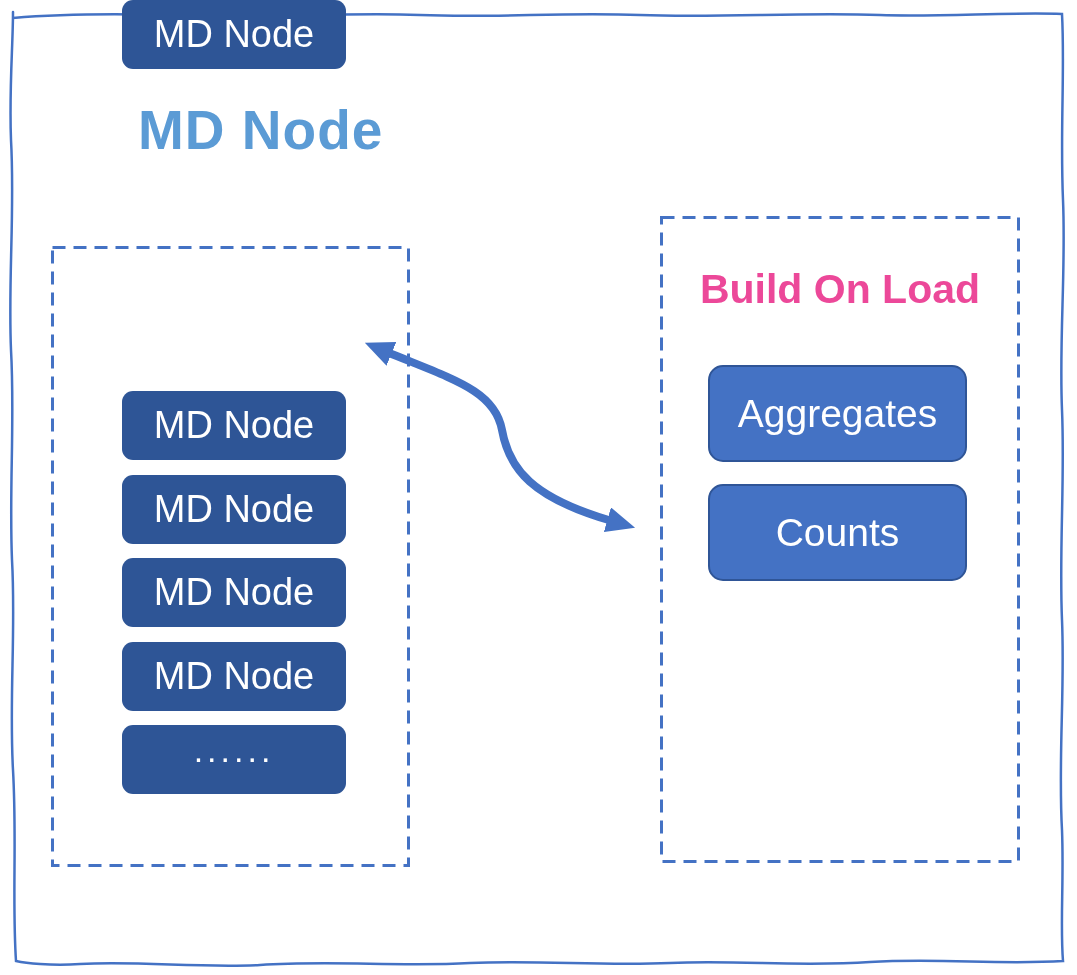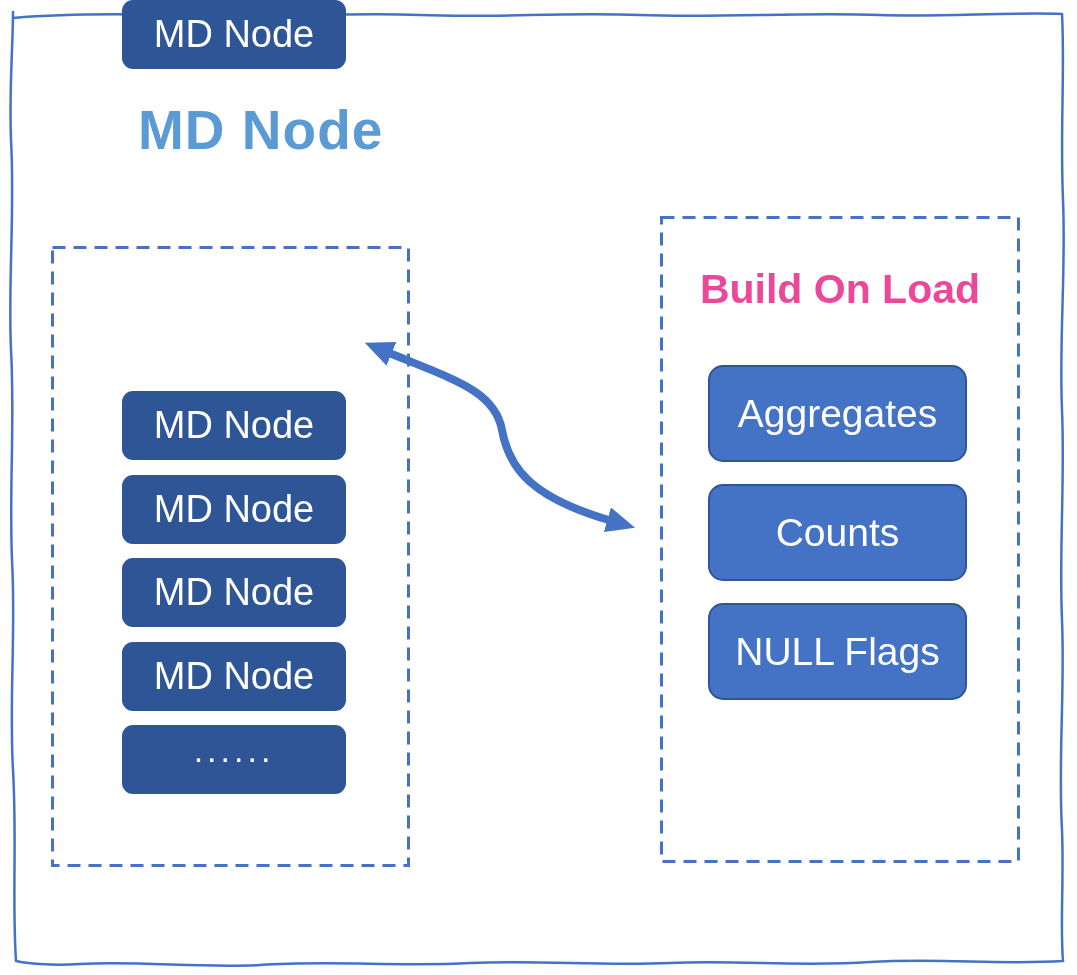--- a/index.html
+++ b/index.html
@@ -142,17 +142,14 @@
   </div>
 
   <div class="right-title">Build On Load</div>
 
   <div class="item-box item-1">
     <span>Counts</span>
   </div>
   <div class="item-box item-0">
     <span>Aggregates</span>
   </div>
-  <div class="item-box item-2">
-    <span>NULL Flags</span>
-  </div>
 
 </div>
 
 </body></html>

